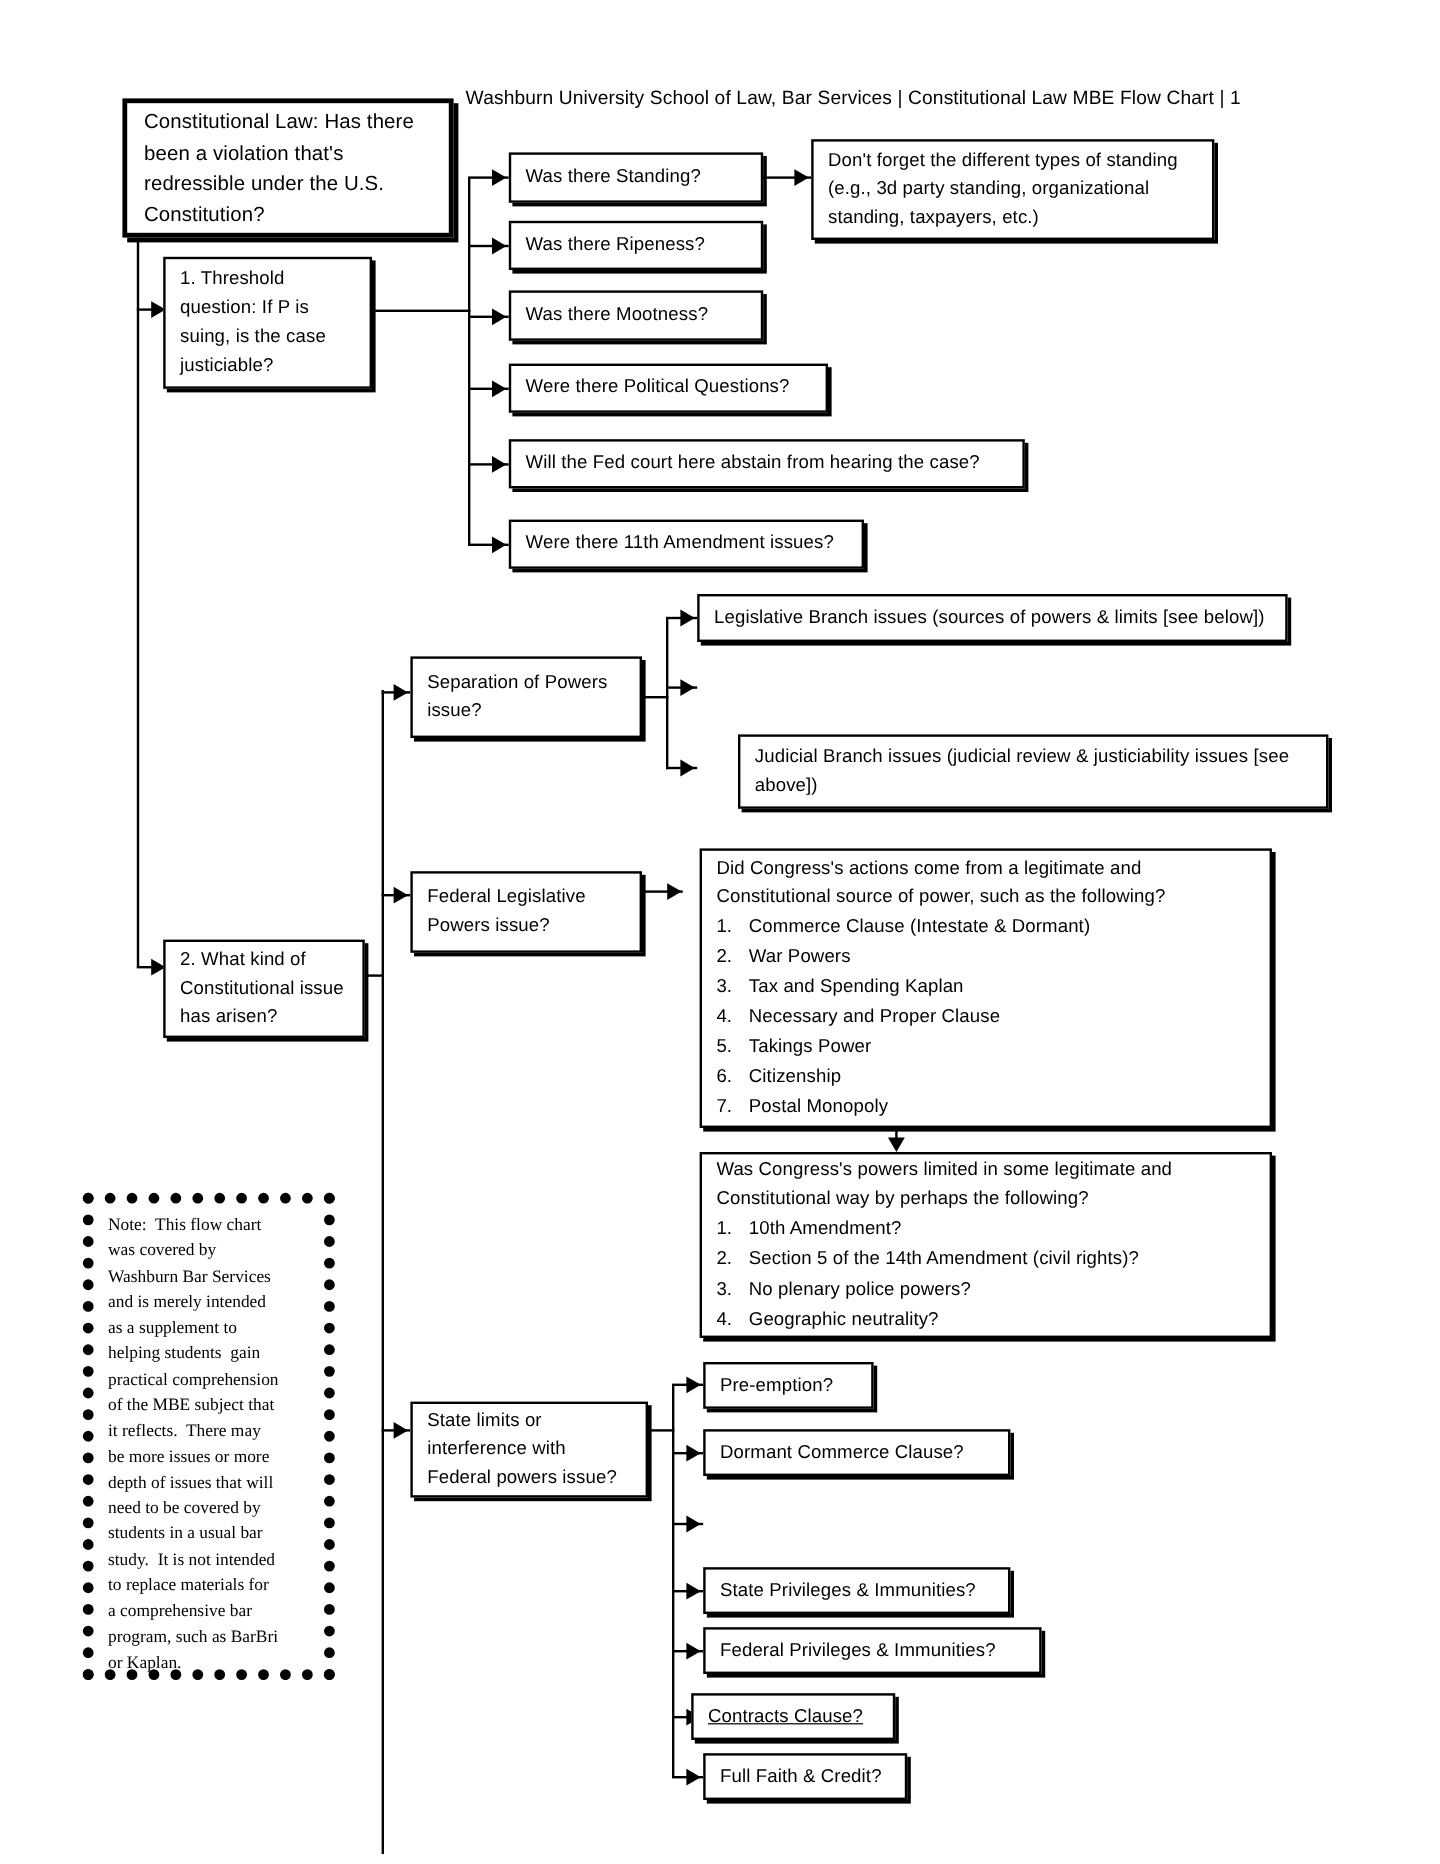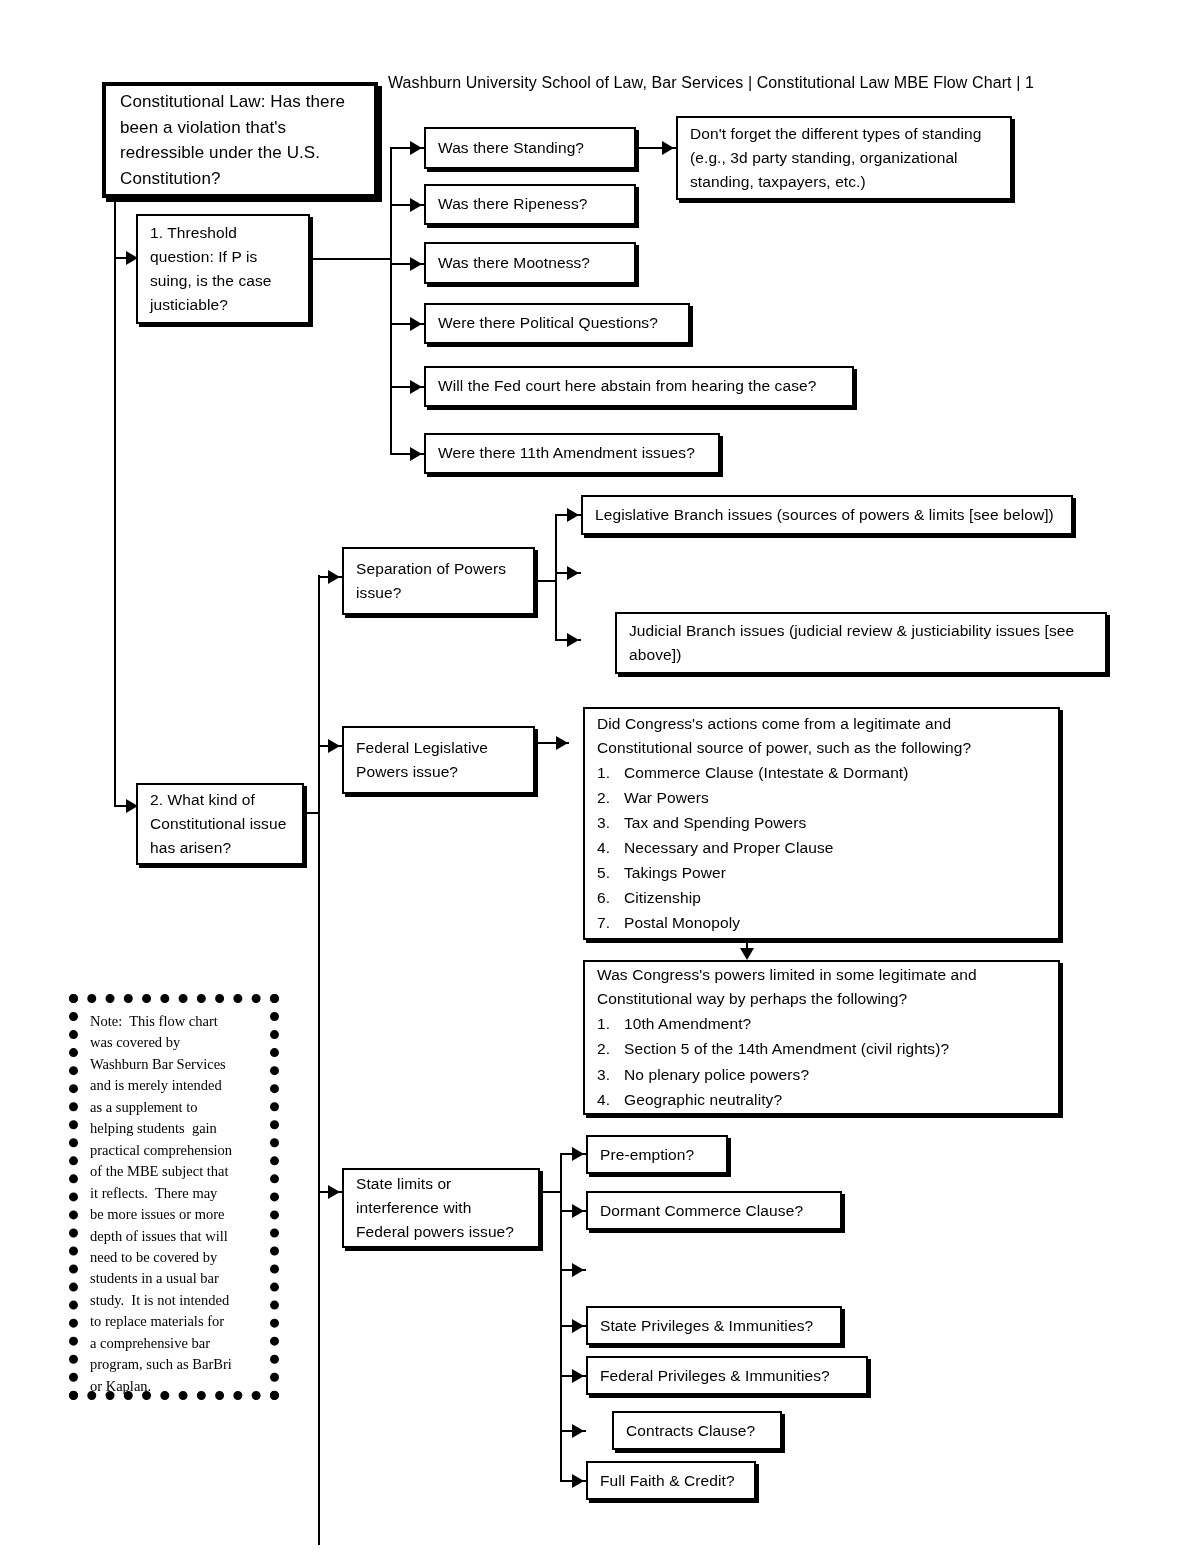--- a/index.html
+++ b/index.html
@@ -208,21 +208,21 @@
         <li>
             <span class="n">1.</span>
             <span>Commerce Clause (Intestate &amp; Dormant)</span>
           </li>
         <li>
             <span class="n">2.</span>
             <span>War Powers</span>
           </li>
         <li>
             <span class="n">3.</span>
-            <span>Tax and Spending Powers</span>
+            <span>Tax and Spending Kaplan</span>
           </li>
         <li>
             <span class="n">4.</span>
             <span>Necessary and Proper Clause</span>
           </li>
         <li>
             <span class="n">5.</span>
             <span>Takings Power</span>
           </li>
         <li>
@@ -295,21 +295,21 @@
   </div>
 
   <div class="h-line" style="left:560px;top:1375px;width:26px;"></div>
   <div class="arrow-r" style="left:572px;top:1369px;"></div>
   <div class="box" style="left:586px;top:1356px;width:282px;height:39px;">
     <div class="inner">Federal Privileges &amp; Immunities?</div>
   </div>
 
   <div class="h-line" style="left:560px;top:1430px;width:26px;"></div>
   <div class="arrow-r" style="left:572px;top:1424px;"></div>
-  <div class="box" style="left:612px;top:1411px;width:170px;height:39px;">
+  <div class="box" style="left:576px;top:1411px;width:170px;height:39px;text-decoration:underline;">
     <div class="inner">Contracts Clause?</div>
   </div>
 
   <div class="h-line" style="left:560px;top:1480px;width:26px;"></div>
   <div class="arrow-r" style="left:572px;top:1474px;"></div>
   <div class="box" style="left:586px;top:1461px;width:170px;height:39px;">
     <div class="inner">Full Faith &amp; Credit?</div>
   </div>
 
   <div class="notebox" style="left:69px;top:994px;width:210px;height:406px;">

